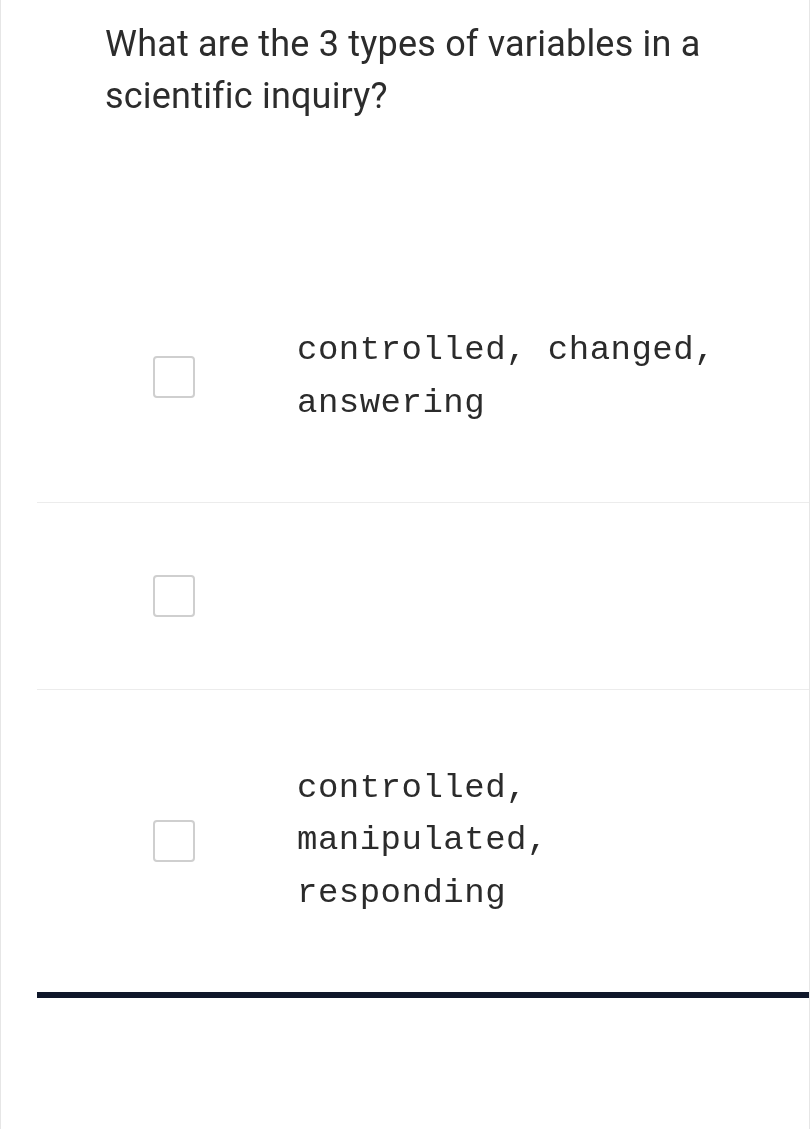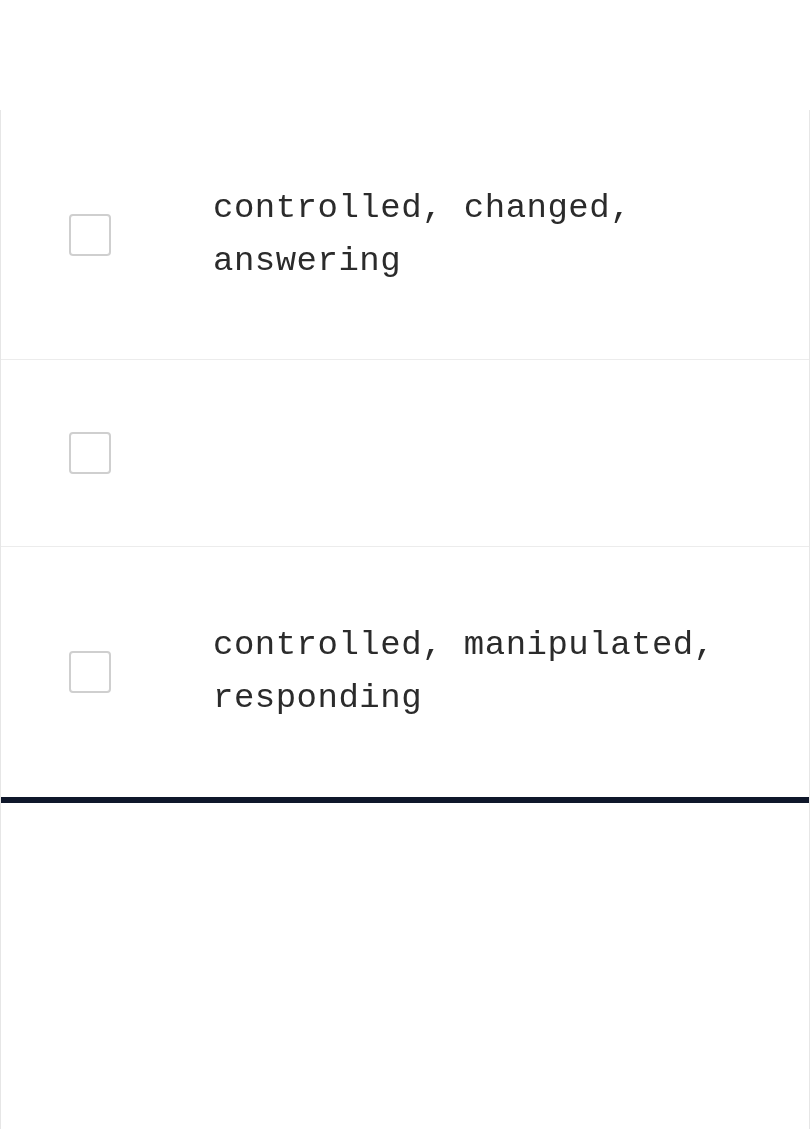--- a/index.html
+++ b/index.html
@@ -28,22 +28,23 @@
       font-weight: 400;
       color: #2c2c2c;
       letter-spacing: 0.2px;
     }
     .options {
       margin-top: 110px;
     }
     .option-row {
       display: flex;
       align-items: center;
-      padding: 72px 40px 72px 68px;
+      padding: 72px 40px 72px 116px;
       border-bottom: 1px solid #ececec;
+      margin-left: 36px;
     }
     .option-row:last-child {
       border-bottom: 6px solid #0f172a;
     }
     .checkbox {
       width: 42px;
       height: 42px;
       border: 2px solid #cfcfcf;
       border-radius: 4px;
       background: #fff;
@@ -57,20 +58,23 @@
       color: #2b2b2b;
       margin-left: 102px;
       letter-spacing: 0.5px;
       white-space: pre-wrap;
     }
   </style>
 </head>
 <body>
 
 <div class="container">
+  <div class="question-block">
+    <div class="question-text">What are the 3 types of variables in a scientific inquiry?</div>
+  </div>
 
   <div class="options">
 
     <div class="option-row">
       <div class="checkbox"></div>
       <div class="option-text">controlled, changed, answering</div>
     </div>
 
     <div class="option-row">
       <div class="checkbox"></div>

